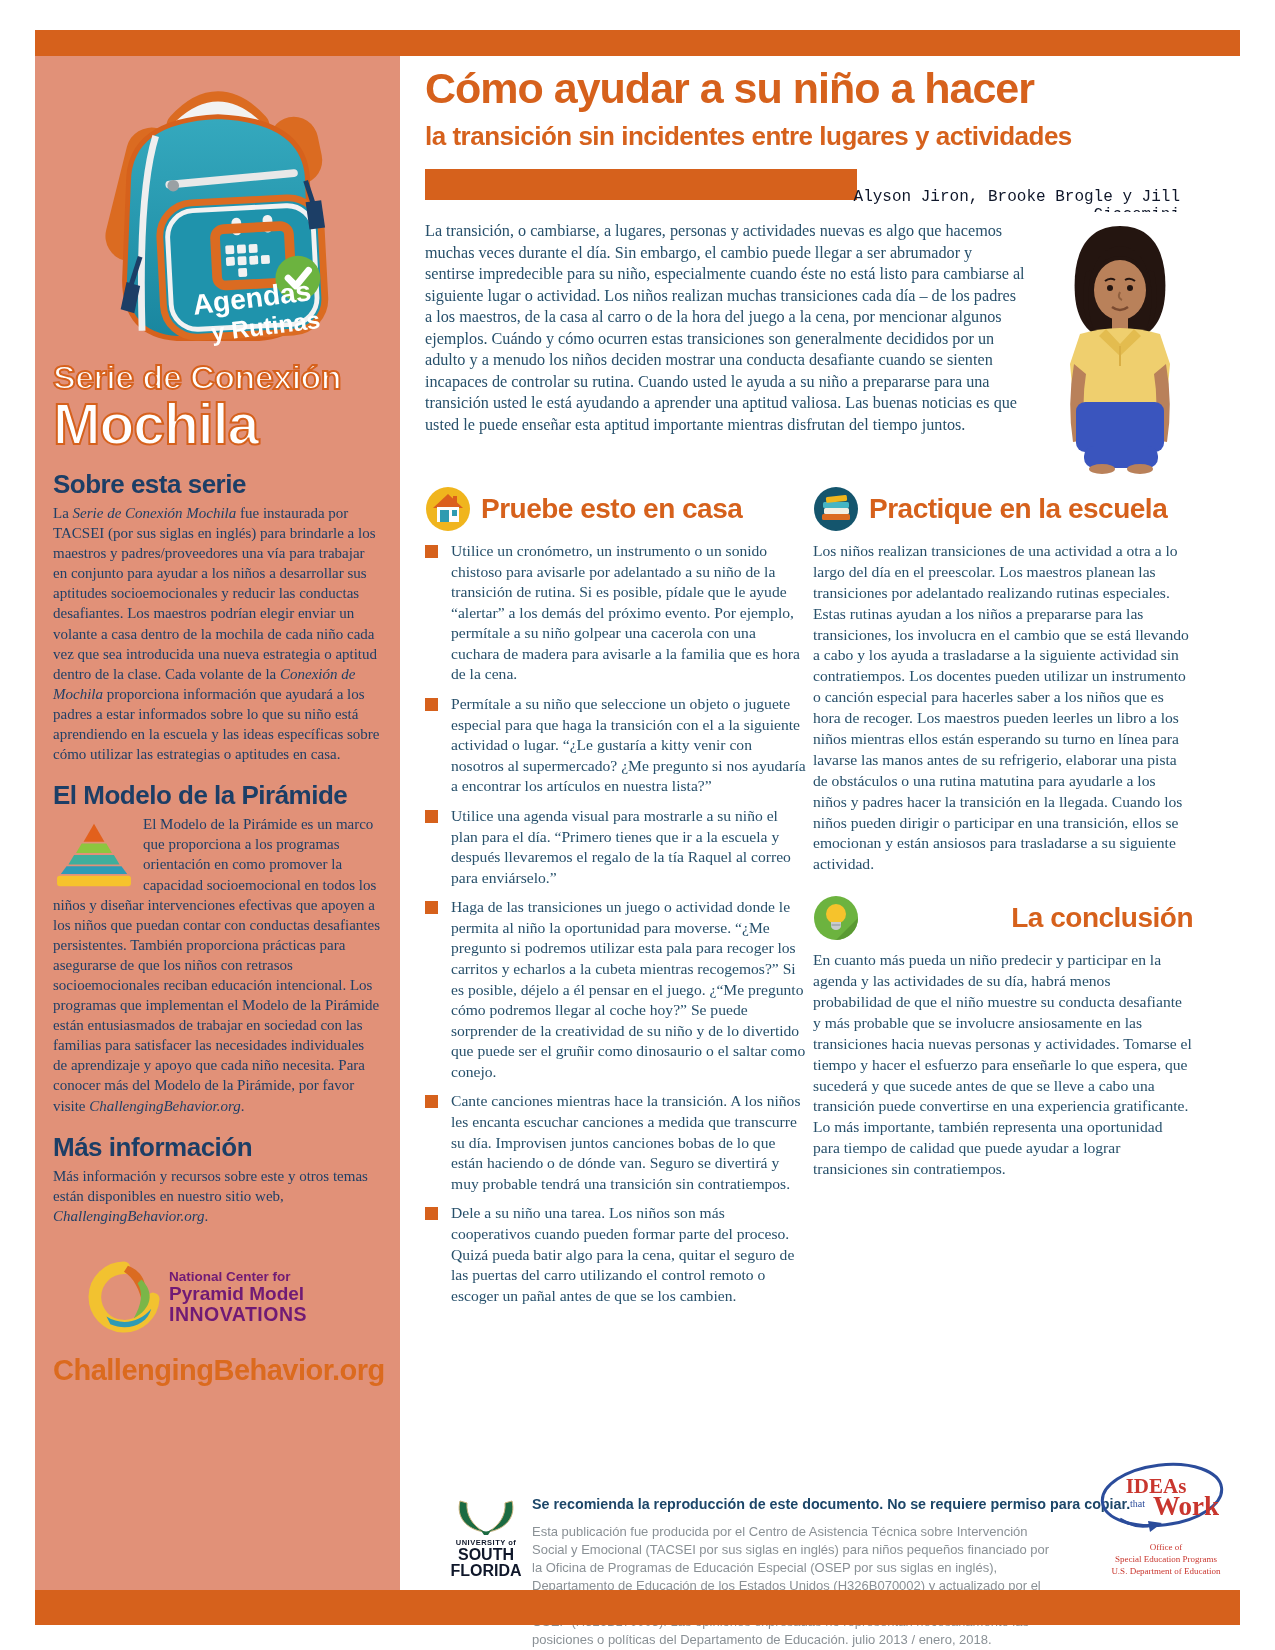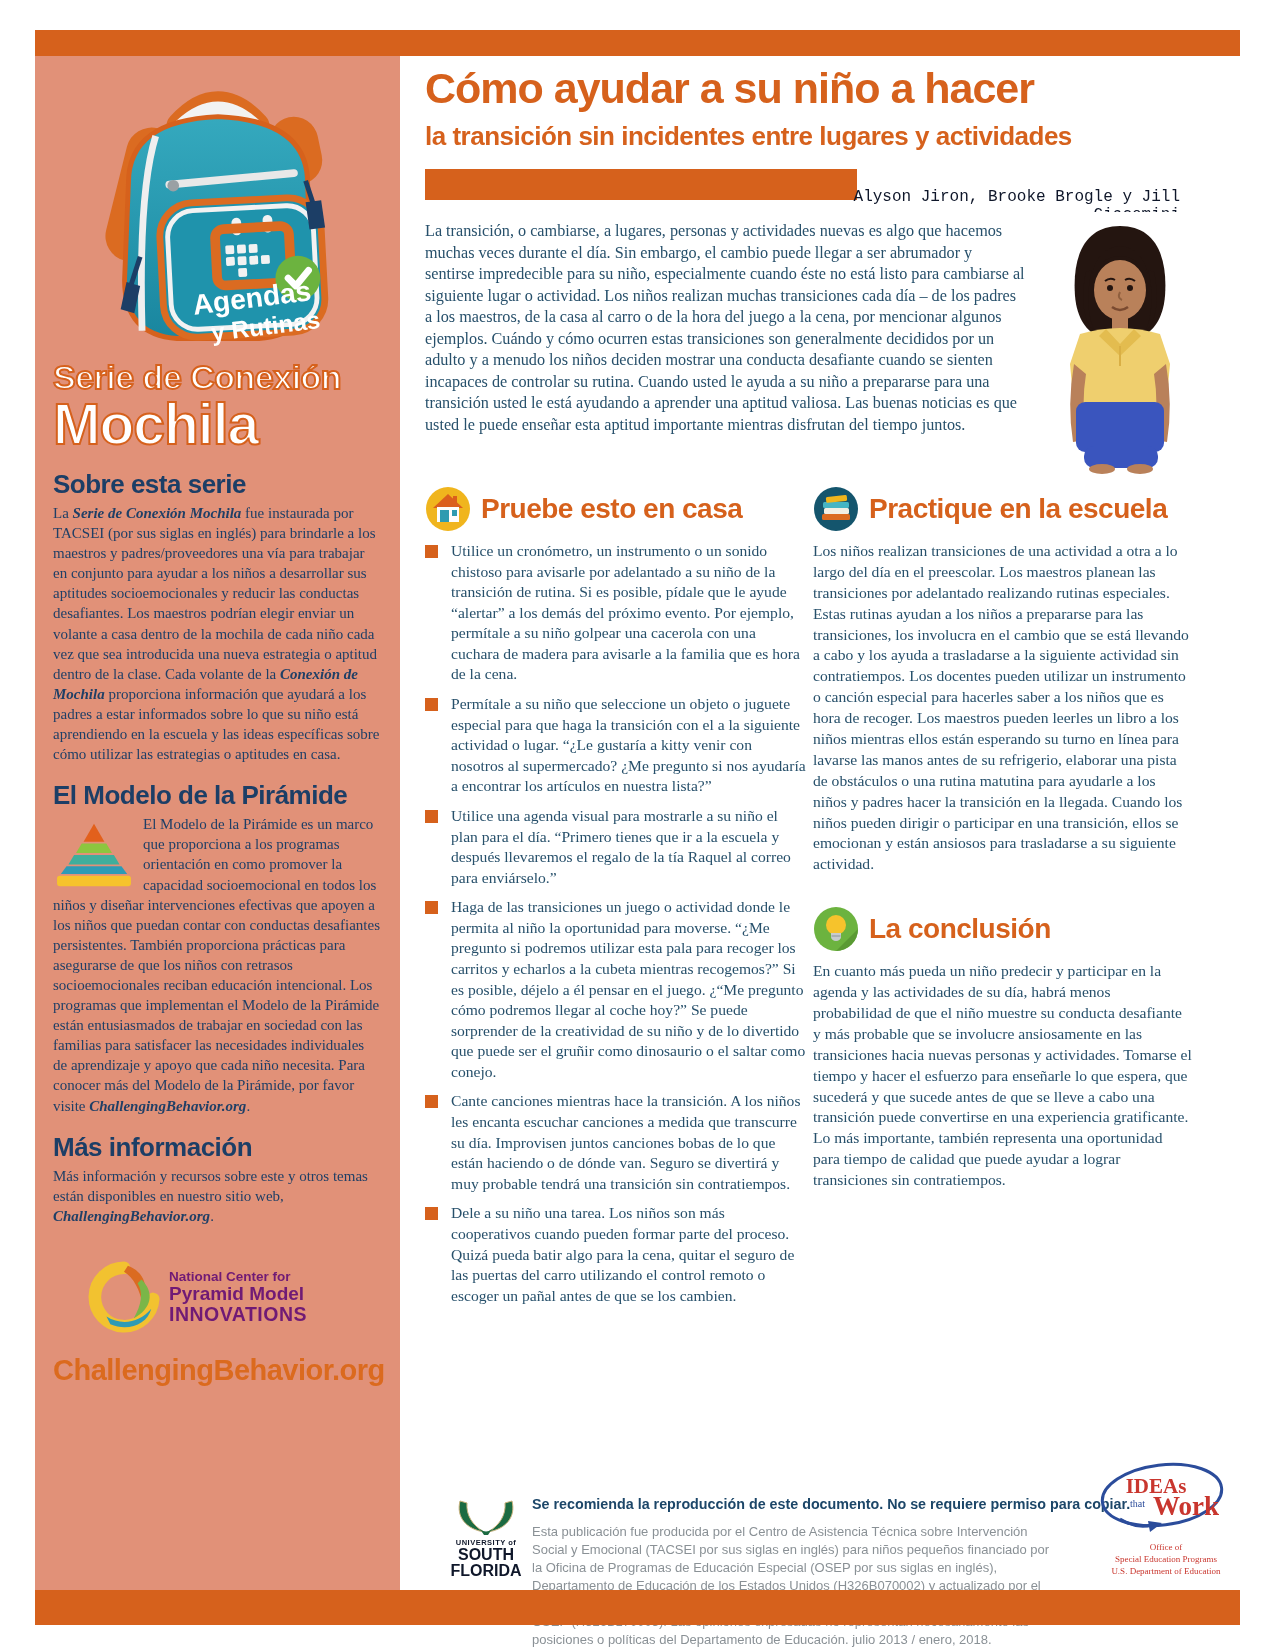--- a/index.html
+++ b/index.html
@@ -13,21 +13,21 @@
   .sidebar{position:absolute;left:35px;top:56px;width:365px;height:1534px;background:#E19178;overflow:hidden;}
   .side-inner{padding:0 18px;}
   .backpack{display:block;margin:10px auto 0 auto;width:300px;height:292px;}
   .series{font-family:"Liberation Sans",sans-serif;font-weight:bold;color:#ffffff;
           -webkit-text-stroke:2px #D6611C;line-height:1.0;margin-top:2px;}
   .series .l1{font-size:34px;letter-spacing:-0.5px;}
   .series .l2{font-size:57px;letter-spacing:-1px;margin-top:2px;}
   .side-h{font-family:"Liberation Sans",sans-serif;font-weight:bold;font-size:26px;color:#1C3E66;
           letter-spacing:-0.5px;margin:16px 0 3px 0;}
   .side-p{font-size:15px;line-height:1.34;color:#1F3F66;margin:0;}
-  .it{font-style:italic;font-weight:bold;}
+  .it{font-style:italic;}
   .pyr-icon{float:left;width:82px;height:72px;margin:4px 8px 2px 0;}
   .ncpmi{display:flex;align-items:center;gap:8px;margin:34px 0 0 34px;}
   .ncpmi-text{font-family:"Liberation Sans",sans-serif;font-weight:bold;color:#701a75;line-height:1.05;}
   .ncpmi-text .n1{font-size:13.5px;}
   .ncpmi-text .n2{font-size:19px;}
   .ncpmi-text .n3{font-size:19.5px;letter-spacing:0.5px;}
   .website{font-family:"Liberation Sans",sans-serif;font-weight:bold;font-size:29px;
            color:#DB6A1E;margin-top:20px;letter-spacing:-0.5px;}
 
   
@@ -45,21 +45,21 @@
   
   .col-left{position:absolute;left:425px;top:486px;width:382px;}
   .col-right{position:absolute;left:813px;top:486px;width:380px;}
   .sec-head{display:flex;align-items:center;gap:10px;margin-bottom:9px;}
   .sec-icon{width:46px;height:46px;flex:0 0 auto;}
   .sec-ttl{font-family:"Liberation Sans",sans-serif;font-weight:bold;font-size:28px;
            color:#D6611C;letter-spacing:-0.5px;white-space:nowrap;}
   .bullet{position:relative;padding-left:26px;margin-bottom:9px;font-size:15.6px;line-height:1.32;color:#27506B;}
   .bullet::before{content:"";position:absolute;left:0;top:4px;width:13px;height:13px;background:#D6611C;}
   .body-p{font-size:15.6px;line-height:1.34;color:#27506B;margin:0;}
-  .concl-head{margin-top:31px;}
+  .concl-head{margin-top:20px;justify-content:space-between;}
 
   
   .usf{position:absolute;left:443px;top:1498px;width:86px;text-align:center;
        font-family:"Liberation Sans",sans-serif;font-weight:bold;color:#0f172a;line-height:1.0;}
   .usf .u1{font-size:7.5px;letter-spacing:0.5px;}
   .usf .u2{font-size:16px;}
   .usf .u3{font-size:16px;text-align:center;}
   .notice{position:absolute;left:532px;top:1496px;width:600px;font-family:"Liberation Sans",sans-serif;
           font-weight:bold;font-size:14.3px;color:#1C4668;}
   .fine{position:absolute;left:532px;top:1523px;width:528px;font-family:"Liberation Sans",sans-serif;

